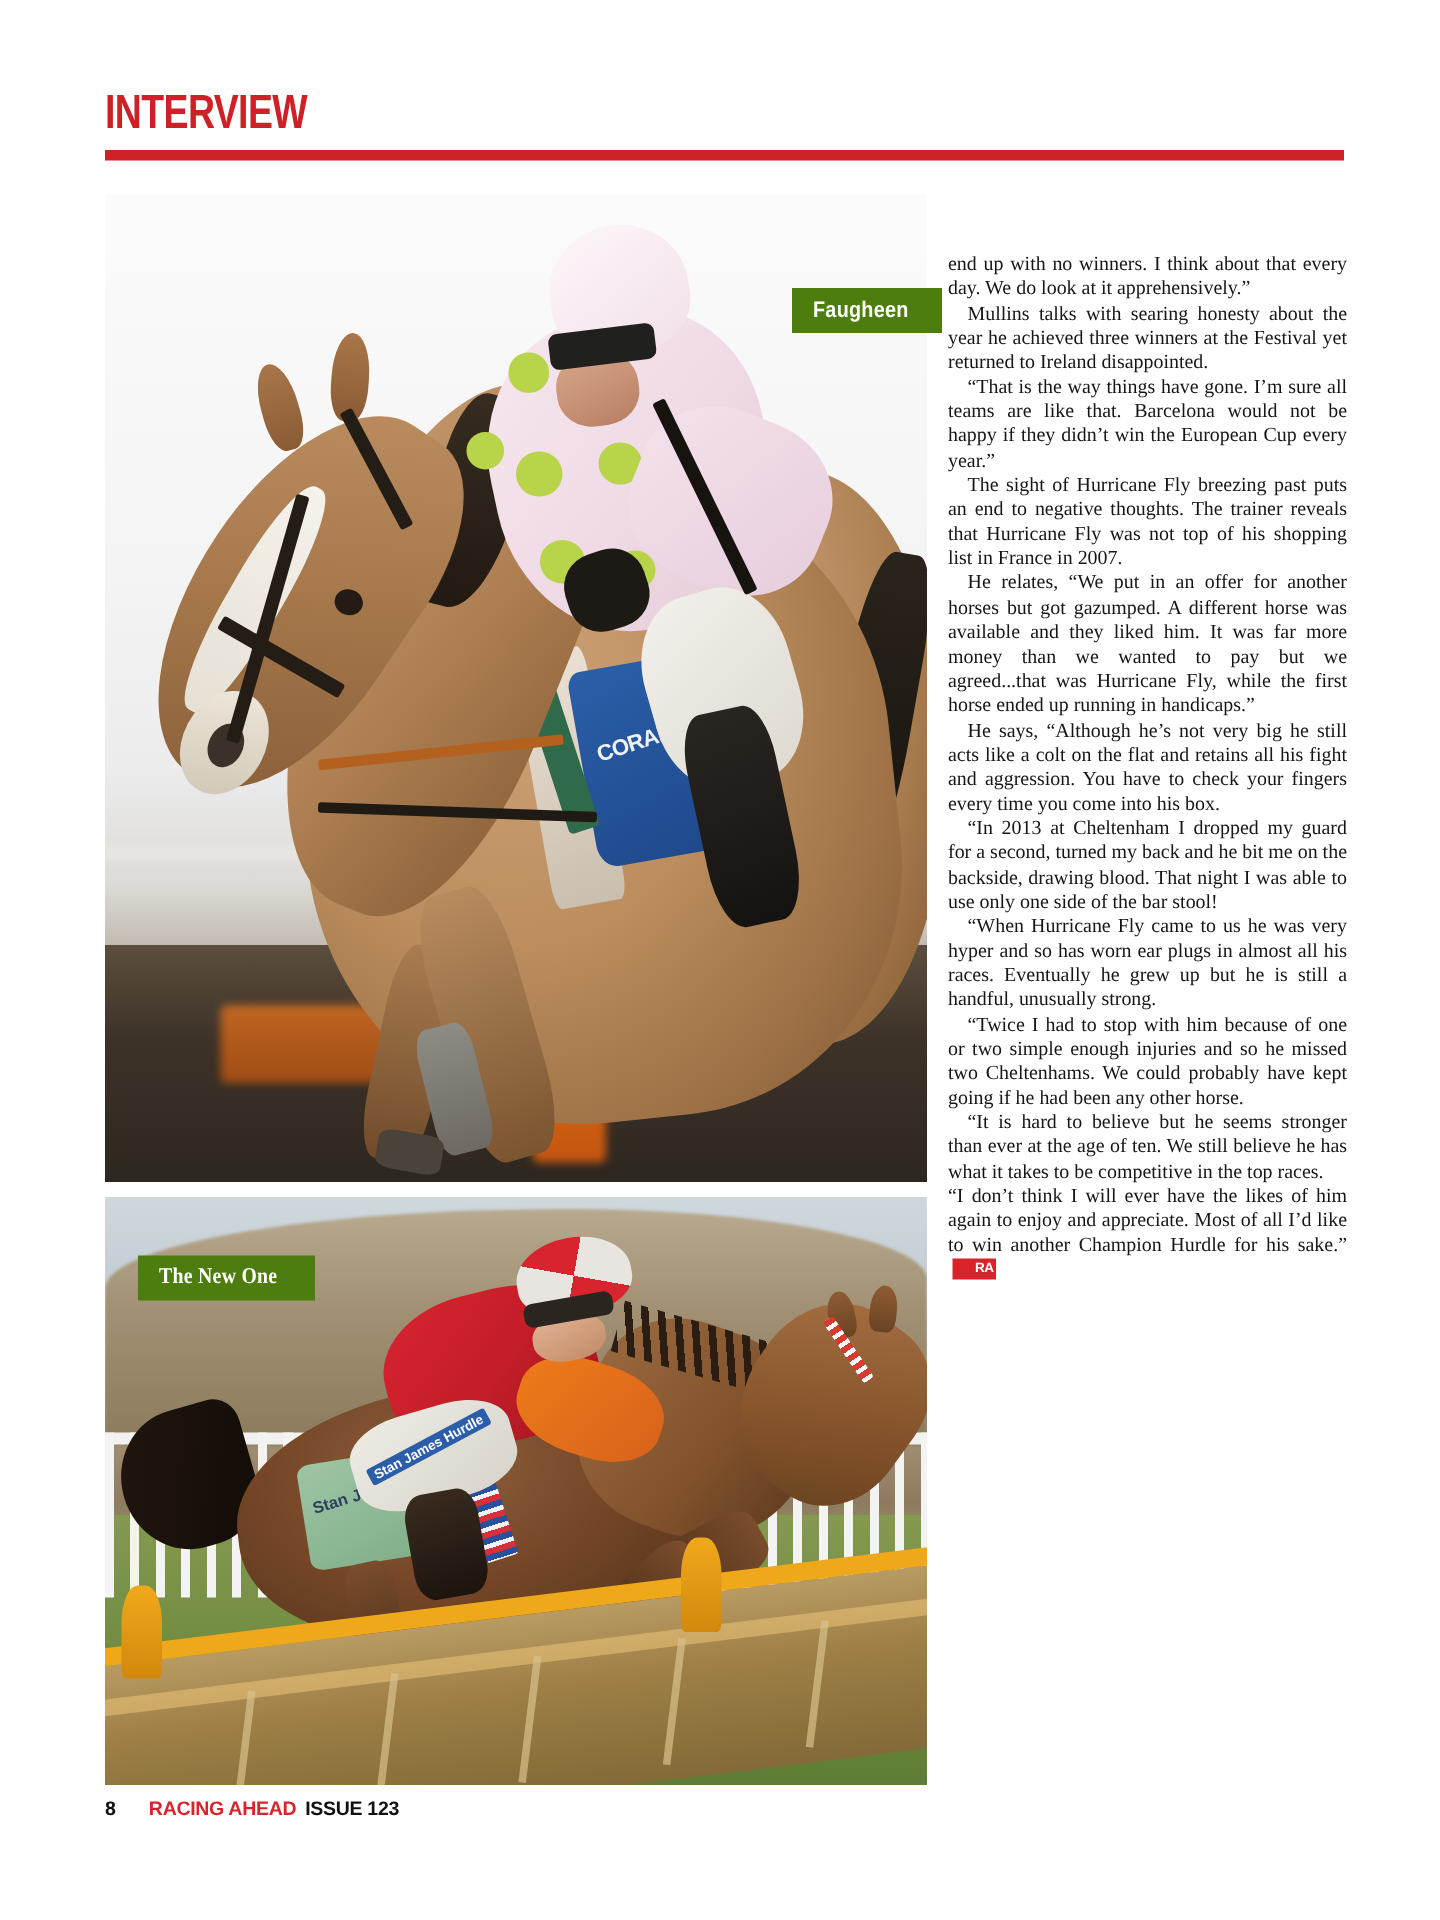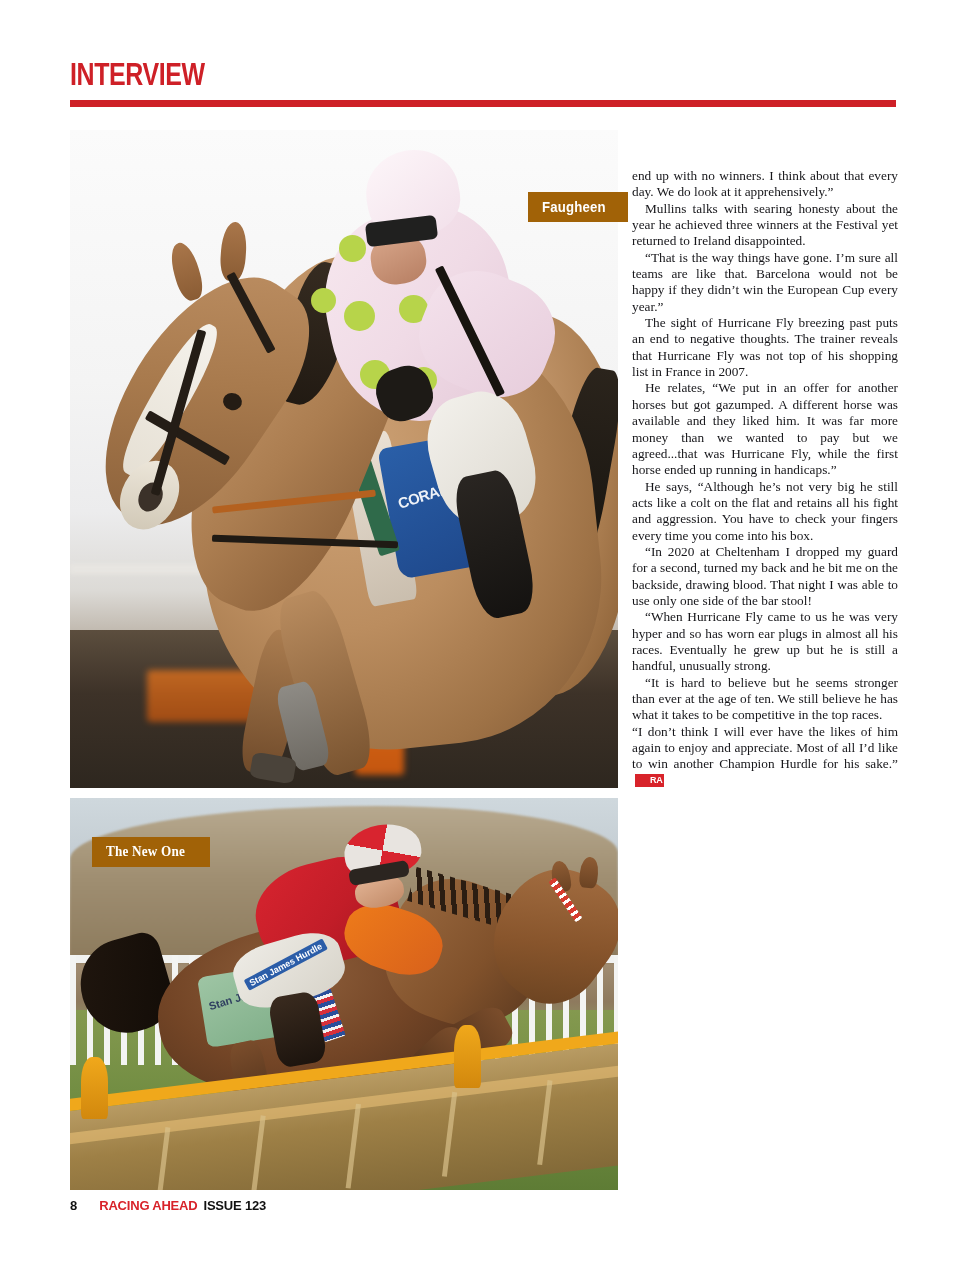--- a/index.html
+++ b/index.html
@@ -380,21 +380,21 @@
     position:absolute; background:linear-gradient(170deg,#7c4e2c,#4f301a);
     border-radius:30%;
   }
   .foreleg.a { left:70%; top:52%; width:8%; height:18%; transform:rotate(62deg); }
   .foreleg.b { left:64%; top:58%; width:7%; height:16%; transform:rotate(48deg); }
   .foreleg.c { left:30%; top:62%; width:6%; height:18%; transform:rotate(-12deg); }
 
   
   .caption {
     position:absolute;
-    background:#a16207;
+    background:#4d7c0f;
     color:#ffffff;
     font-family:"Liberation Sans", sans-serif;
     font-weight:700;
     font-size:15px;
     letter-spacing:0.2px;
     padding:7px 14px 8px;
     white-space:nowrap;
     line-height:1;
   }
   .caption span { display:inline-block; transform:scaleX(0.88); transform-origin:left center; }
@@ -564,22 +564,23 @@
     <span>The New One</span>
   </div>
 
   <div class="column">
     <p>end up with no winners. I think about that every day. We do look at it apprehensively.”</p>
     <p>Mullins talks with searing honesty about the year he achieved three winners at the Festival yet returned to Ireland disappointed.</p>
     <p>“That is the way things have gone. I’m sure all teams are like that. Barcelona would not be happy if they didn’t win the European Cup every year.”</p>
     <p>The sight of Hurricane Fly breezing past puts an end to negative thoughts. The trainer reveals that Hurricane Fly was not top of his shopping list in France in 2007.</p>
     <p>He relates, “We put in an offer for another horses but got gazumped. A different horse was available and they liked him. It was far more money than we wanted to pay but we agreed...that was Hurricane Fly, while the first horse ended up running in handicaps.”</p>
     <p>He says, “Although he’s not very big he still acts like a colt on the flat and retains all his fight and aggression. You have to check your fingers every time you come into his box.</p>
-    <p>“In 2020 at Cheltenham I dropped my guard for a second, turned my back and he bit me on the backside, drawing blood. That night I was able to use only one side of the bar stool!</p>
+    <p>“In 2013 at Cheltenham I dropped my guard for a second, turned my back and he bit me on the backside, drawing blood. That night I was able to use only one side of the bar stool!</p>
     <p>“When Hurricane Fly came to us he was very hyper and so has worn ear plugs in almost all his races. Eventually he grew up but he is still a handful, unusually strong.</p>
+    <p>“Twice I had to stop with him because of one or two simple enough injuries and so he missed two Cheltenhams.  We could probably have kept going if he had been any other horse.</p>
     <p>“It is hard to believe but he seems stronger than ever at the age of ten. We still believe he has what it takes to be competitive in the top races.</p>
     <p style="text-indent:13px;"><span>“I don’t think I will ever have the likes of him again to enjoy and appreciate. Most of all I’d like to win another Champion Hurdle for his sake.”</span><span class="ra-mark">RA</span></p>
   </div>
 
   <div class="footer">
     <div class="folio">8</div>
     <div class="mast-group">
       <div class="mast-red">RACING AHEAD</div>
       <div class="mast-black">ISSUE 123</div>
     </div>

